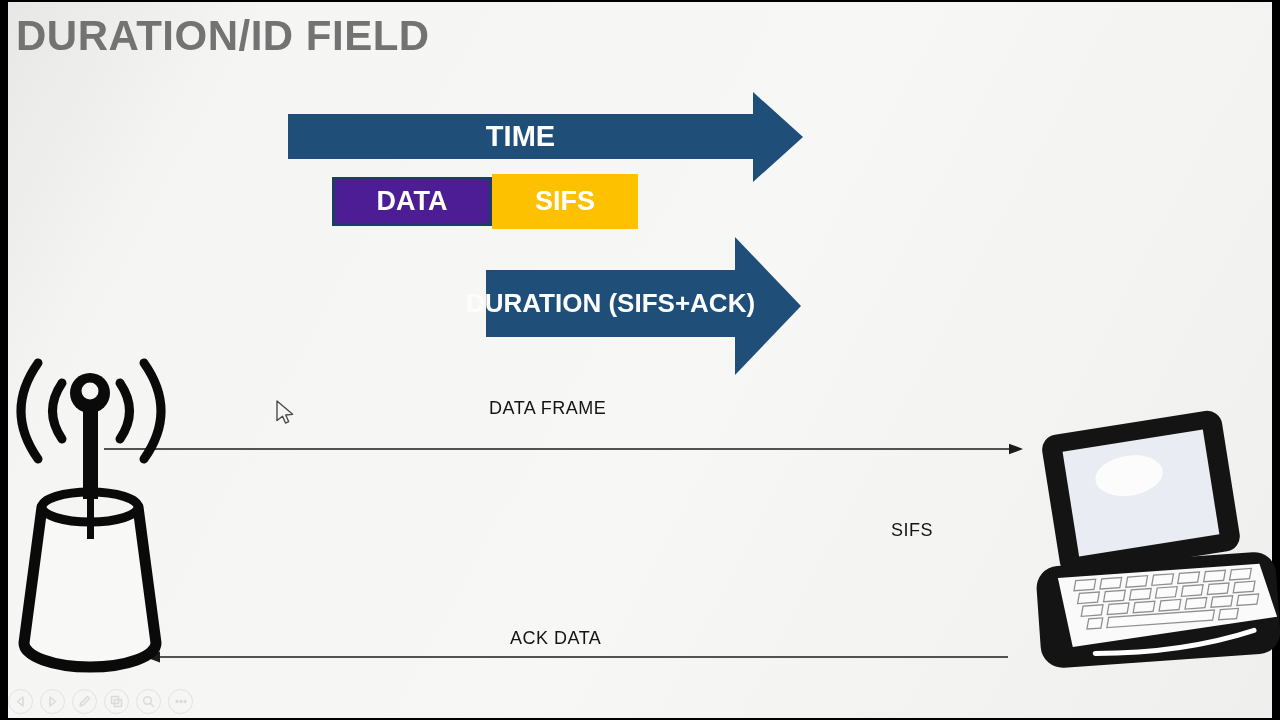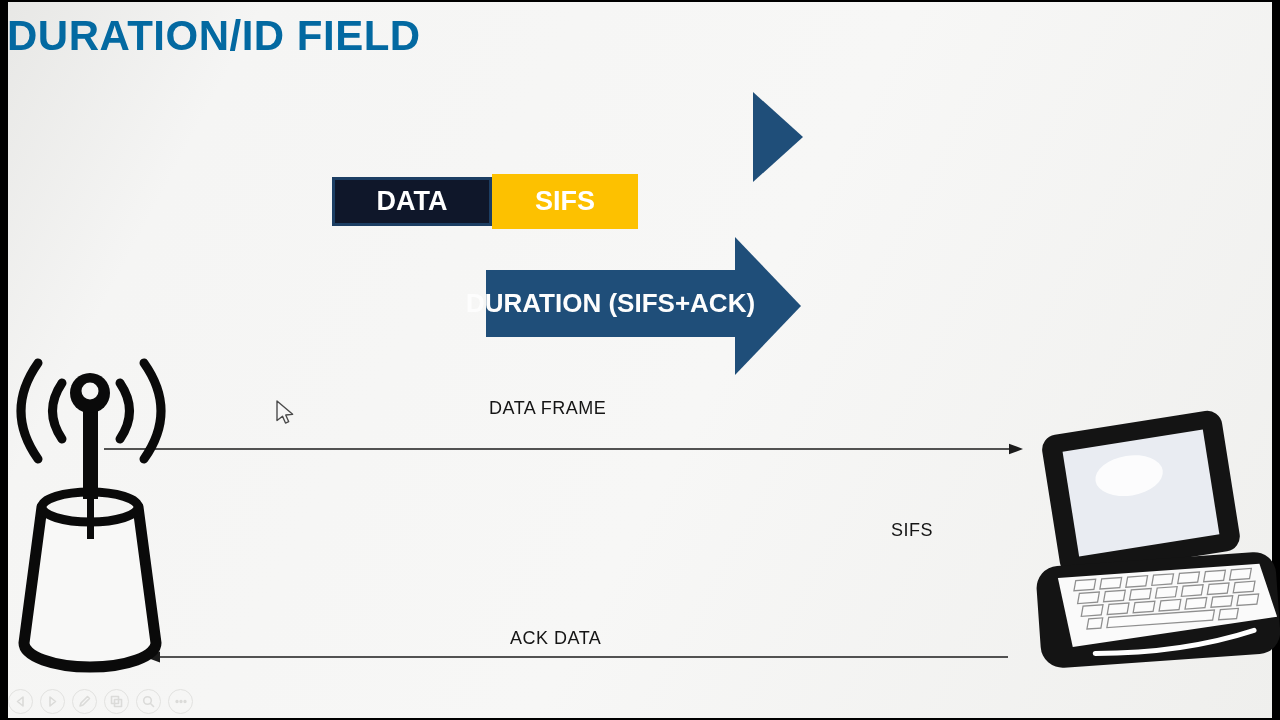--- a/index.html
+++ b/index.html
@@ -9,22 +9,22 @@
     background:linear-gradient(118deg,#e7e7e5 0%,#f5f5f4 16%,#f7f7f6 55%,#efefed 100%);
   }
   
   .edge{position:absolute;background:#000;}
   .edge.left{left:0;top:0;width:8px;height:720px;}
   .edge.right{right:0;top:0;width:8px;height:720px;}
   .edge.top{left:0;top:0;width:1280px;height:2px;}
   .edge.bottom{left:0;bottom:0;width:1280px;height:2px;}
 
   .title{
-    position:absolute;left:7px;top:12px;
-    font-size:42px;font-weight:600;color:#0369a1;letter-spacing:.5px;
+    position:absolute;left:16px;top:12px;
+    font-size:42px;font-weight:600;color:#737373;letter-spacing:.5px;
   }
 
   
   .fatarrow{position:absolute;}
   .fatarrow .body{
     position:absolute;background:#1f4e79;display:flex;align-items:center;justify-content:center;
     color:#fdfdfd;font-weight:600;
   }
   .fatarrow .head{position:absolute;width:0;height:0;}
 
@@ -32,21 +32,21 @@
   .time-arrow .body{left:0;top:22px;width:465px;height:45px;font-size:29px;}
   .time-arrow .head{left:465px;top:0;border-top:45px solid transparent;border-bottom:45px solid transparent;border-left:50px solid #1f4e79;}
 
   .duration-arrow{left:486px;top:237px;width:316px;height:138px;}
   .duration-arrow .body{left:0;top:33px;width:249px;height:67px;font-size:26px;white-space:nowrap;}
   .duration-arrow .head{left:249px;top:0;border-top:69px solid transparent;border-bottom:69px solid transparent;border-left:66px solid #1f4e79;}
 
   
   .seg-bar{position:absolute;left:332px;top:177px;width:456px;height:49px;display:flex;}
   .seg{display:flex;align-items:center;justify-content:center;color:#fff;font-size:27px;font-weight:600;box-sizing:border-box;}
-  .seg.blue{background:#0f172a;border:3px solid #1c3e63;}
+  .seg.blue{background:#4c1d95;border:3px solid #1c3e63;}
   .seg.yellow{background:#fdc100;margin-top:-3px;margin-bottom:-3px;z-index:2;}
   .seg.s0{width:160px;}
   .seg.s1{width:146px;}
   .seg.s2{width:150px;}
 
   
   .diag-label{position:absolute;color:#151515;font-size:18px;letter-spacing:.5px;white-space:nowrap;}
   .lbl-dataframe{left:489px;top:398px;}
   .lbl-sifs{left:891px;top:520px;}
   .lbl-ackframe{left:510px;top:628px;}
@@ -67,20 +67,21 @@
 
 <div class="edge left"></div>
 <div class="edge right"></div>
 <div class="edge top"></div>
 <div class="edge bottom"></div>
 
 <div class="title">DURATION/ID FIELD</div>
 
 <div class="fatarrow time-arrow">
   <div class="head"></div>
+  <div class="body">TIME</div>
 </div>
 
 <div class="seg-bar">
   <div class="seg blue s0">DATA</div>
   <div class="seg yellow s1">SIFS</div>
 </div>
 
 <div class="fatarrow duration-arrow">
   <div class="head"></div>
   <div class="body">DURATION (SIFS+ACK)</div>

